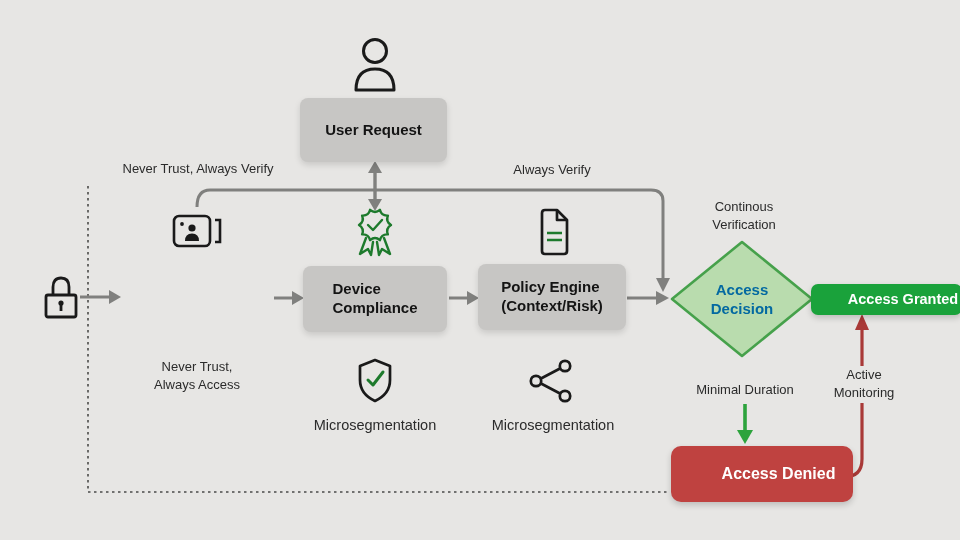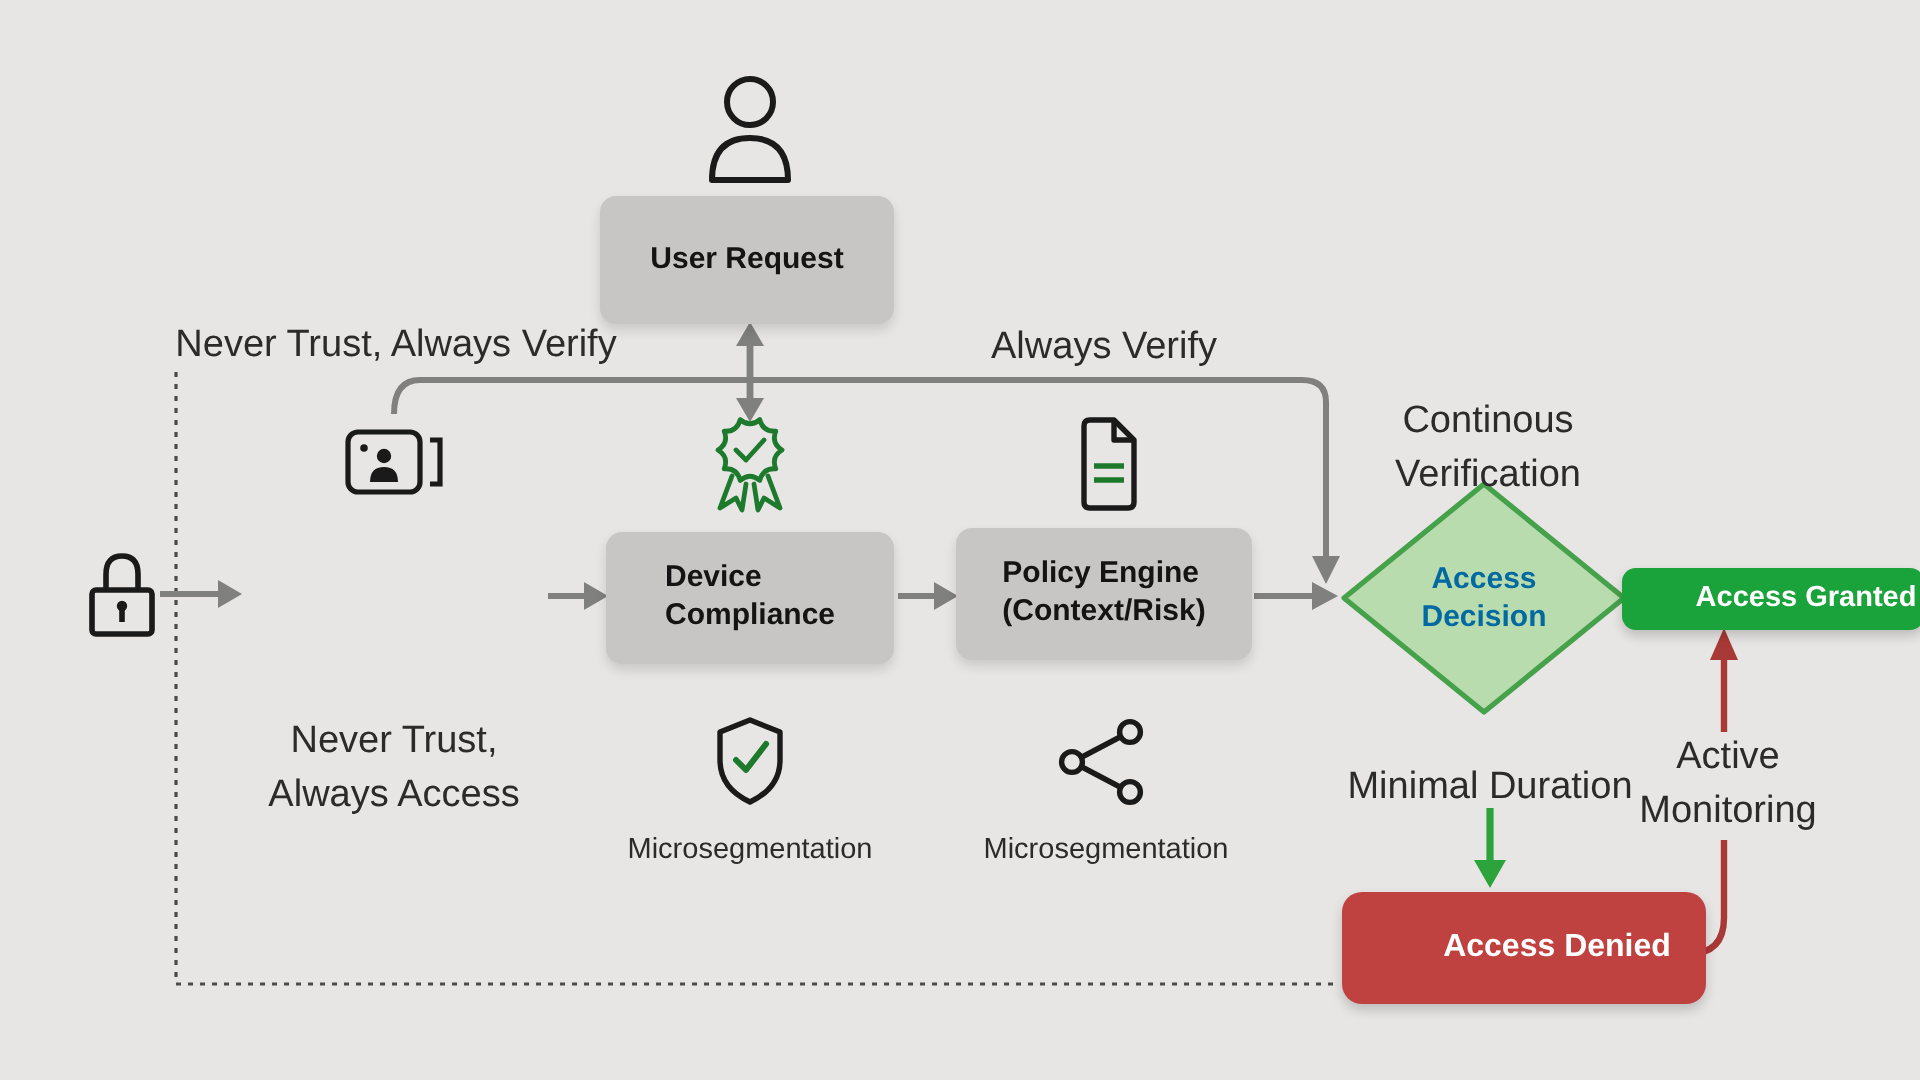--- a/index.html
+++ b/index.html
@@ -12,21 +12,21 @@
   .layer{position:absolute;left:0;top:0;width:960px;height:540px;}
   .node{
     position:absolute;display:flex;align-items:center;justify-content:center;
     text-align:left;border-radius:8px;font-weight:bold;font-size:15px;
     line-height:1.25;color:#141414;white-space:pre-line;
   }
   .gray{background:var(--node-gray,#c7c6c4);box-shadow:0 3px 6px rgba(0,0,0,.13);}
   .pill{color:#fff;box-shadow:0 3px 6px rgba(0,0,0,.18);padding-left:33px;}
   .note{
     position:absolute;transform:translateX(-50%);text-align:center;
-    font-size:19px;line-height:1.42;color:#2b2b2b;white-space:pre-line;
+    font-size:13px;line-height:1.42;color:#2b2b2b;white-space:pre-line;
   }
   .icon{position:absolute;}
   .diamond-wrap{position:absolute;left:670px;top:240px;width:144px;height:118px;}
   .diamond-label{
     position:absolute;inset:0;display:flex;align-items:center;justify-content:center;
     text-align:center;font-weight:bold;font-size:15px;line-height:1.3;
     white-space:pre-line;color:#0369a1;
   }
   svg{display:block;}
 </style>

